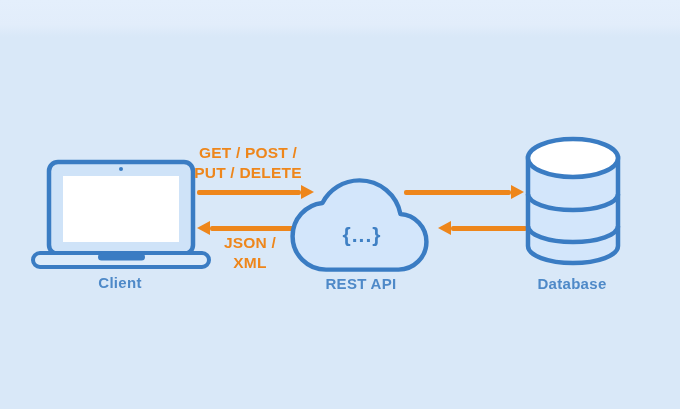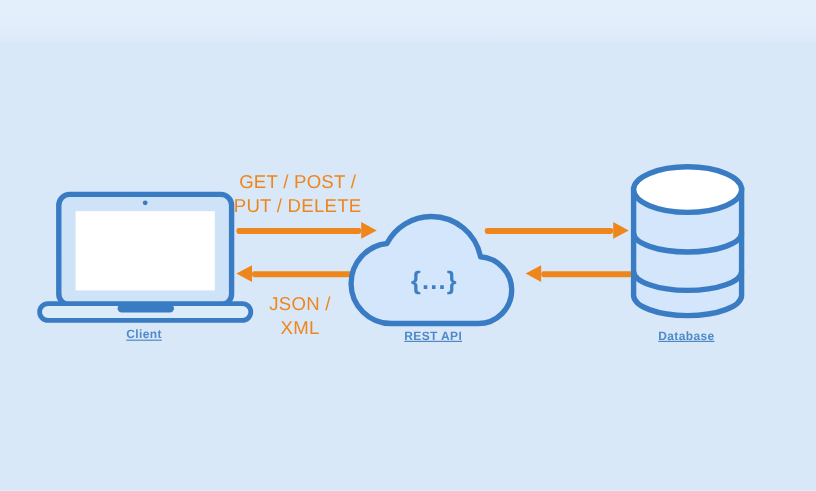--- a/index.html
+++ b/index.html
@@ -15,34 +15,33 @@
     background:linear-gradient(180deg,#e4effc 0%,#e2edfb 6%,#d9e8f8 9%,#d9e8f8 100%);
   }
   .abs{position:absolute;}
   svg{display:block;overflow:visible;}
 
   
   .node-label{
     position:absolute;
     transform:translateX(-50%);
     color:#4e89c8;
-    font-size:10px;
+    font-size:15px;
     font-weight:600;
     letter-spacing:.3px;
     white-space:nowrap;
-    text-decoration:underline;
   }
 
   
   .edge-label{
     position:absolute;
     transform:translateX(-50%);
     color:#ee861b;
     font-size:15.5px;
-    font-weight:normal;
+    font-weight:bold;
     line-height:20px;
     text-align:center;
     white-space:pre-line;
     letter-spacing:.2px;
   }
 
   
   .arrow{
     position:absolute;
     height:5px;
@@ -91,21 +90,21 @@
     <rect x="3" y="97" width="176" height="14" rx="7" fill="#dcebfa" stroke="#3a7cc3" stroke-width="4"></rect>
     <rect x="68" y="97.5" width="47" height="7" rx="3.5" fill="#3a7cc3"></rect>
   </svg>
   <div class="node-label" style="left:120px;top:274px;">Client</div>
 
   <div class="edge-label" style="left:248px;top:143px;">GET / POST /
 PUT / DELETE</div>
   <div class="arrow right" style="left:197px;top:190px;width:104px;"></div>
 
   <div class="arrow left" style="left:210px;top:225.5px;width:86px;"></div>
-  <div class="edge-label" style="left:250px;top:233px;margin-top:11px;">JSON /
+  <div class="edge-label" style="left:250px;top:233px;">JSON /
 XML</div>
 
   <svg class="abs" style="left:287px;top:172px;" width="145" height="106" viewBox="-1 2.5 26 19">
     <path d="M19.35 10.04C18.67 6.59 15.64 4 12 4 9.11 4 6.6 5.64 5.35 8.04 2.34 8.36 0 10.91 0 14c0 3.31 2.69 6 6 6h13c2.76 0 5-2.24 5-5 0-2.64-2.05-4.78-4.65-4.96z" fill="#d3e6fb" stroke="#3a7cc3" stroke-width="0.8" stroke-linejoin="round"></path>
   </svg>
   <div class="cloud-glyph" style="left:362px;top:235px;">{...}</div>
   <div class="node-label" style="left:361px;top:275px;text-align:center;">REST API</div>
 
   <div class="arrow right" style="left:404px;top:190px;width:107px;"></div>
 

